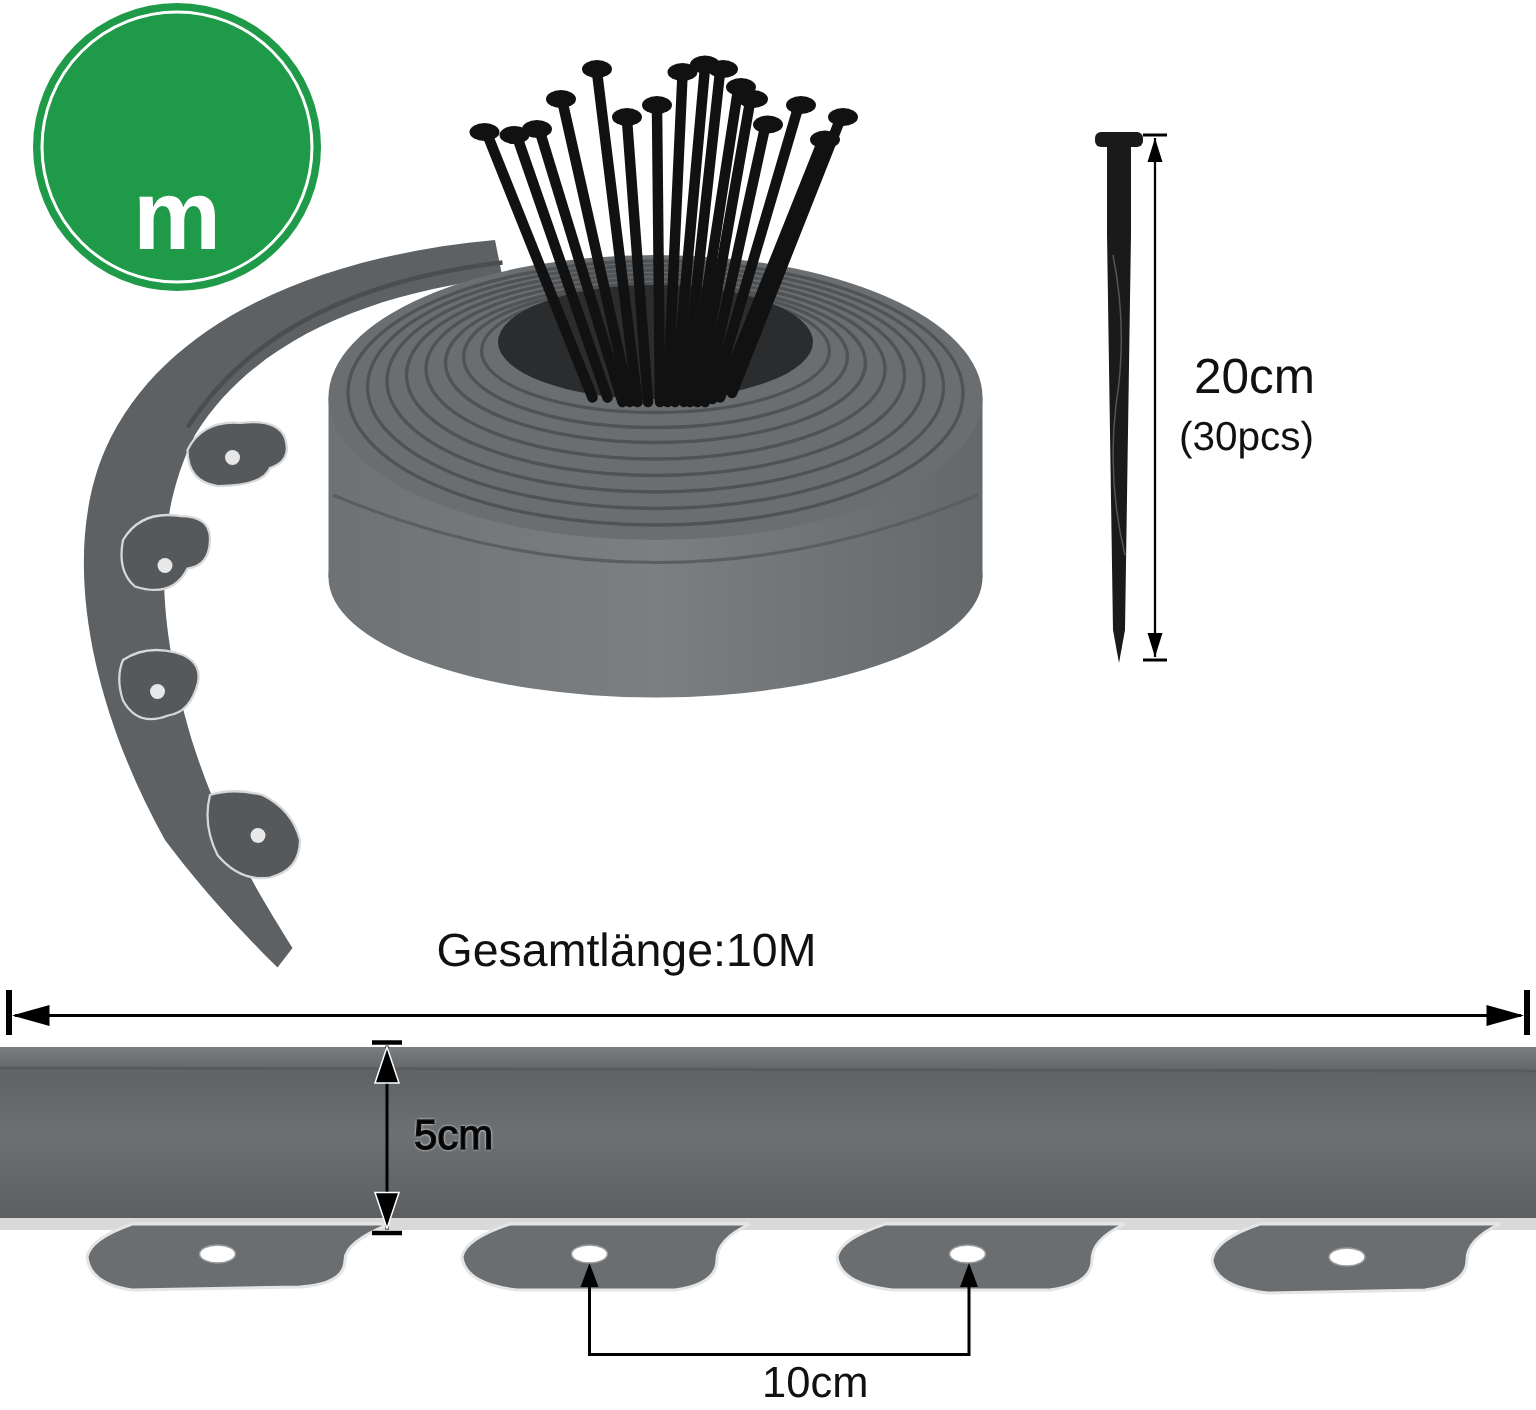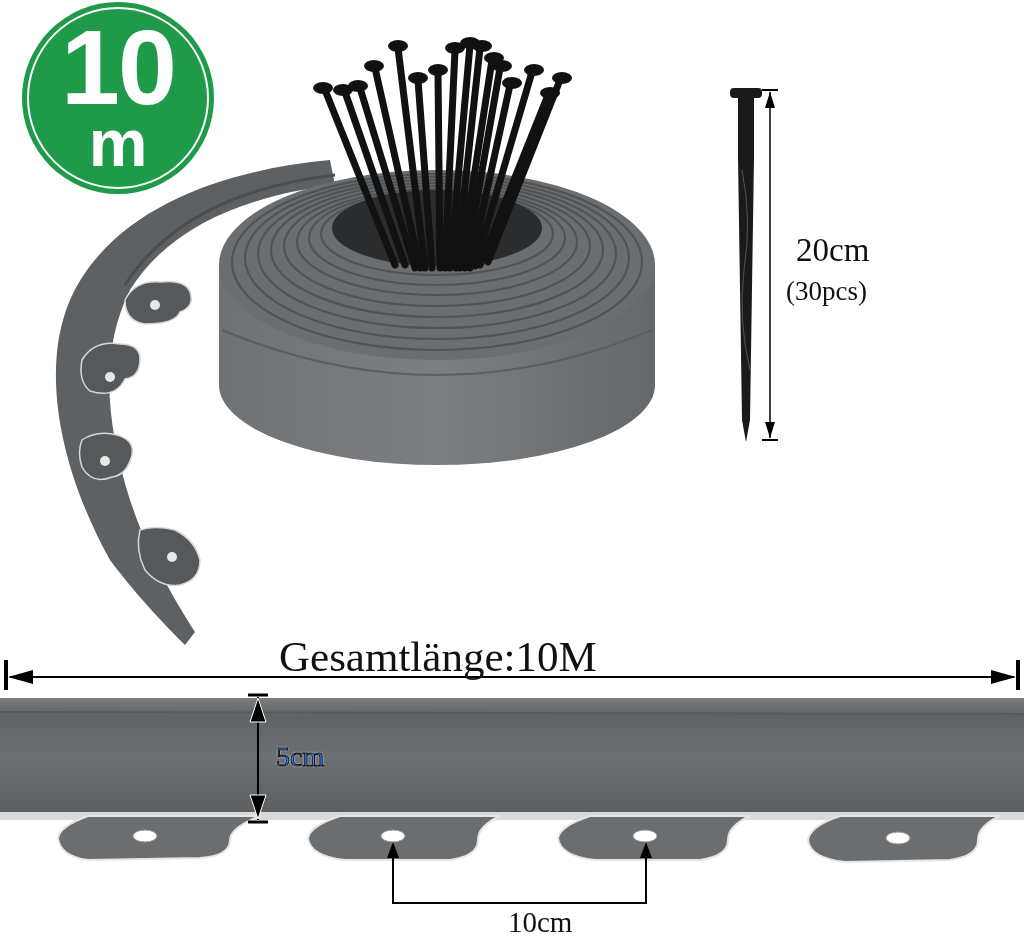--- a/index.html
+++ b/index.html
@@ -8,25 +8,25 @@
     .abs { position: absolute; }
     svg { position: absolute; left: 0; top: 0; }
     .badge { left: 22px; top: 2px; width: 192px; height: 192px; border-radius: 50%;
              background: #1f9a48; box-sizing: border-box; }
     .badge-ring { position: absolute; left: 5px; top: 5px; right: 5px; bottom: 5px;
                   border: 2px solid #ffffff; border-radius: 50%; }
     .badge-num { position: absolute; left: 0; width: 192px; top: 12px; text-align: center;
                  color: #fff; font-weight: bold; font-size: 106px; line-height: 106px; letter-spacing: -2px; }
     .badge-unit { position: absolute; left: 0; width: 192px; top: 108px; text-align: center;
                   color: #fff; font-weight: bold; font-size: 66px; line-height: 66px; }
-    .txt { color: #111; white-space: nowrap; font-family: Liberation Serif, serif; }
+    .txt { color: #111; white-space: nowrap; }
     .stake-len { left: 796px; top: 232px; font-size: 33px; }
     .stake-qty { left: 786px; top: 276px; font-size: 27px; }
-    .total-len { left: 279px; top: 616px; font-size: 43px; margin-top: 16px; }
-    .height-lbl { left: 276px; top: 741px; font-size: 28px; color: #3b82f6;
+    .total-len { left: 291px; top: 616px; font-size: 31px; }
+    .height-lbl { left: 276px; top: 741px; font-size: 28px; color: #000000;
                   -webkit-text-stroke: 1px #111; text-shadow: 0 0 2px #fff, 0 0 2px #fff; }
     .spacing-lbl { left: 484px; top: 906px; font-size: 29px; margin-left: 24px; }
   </style>
 </head>
 <body>
 
 <svg width="1024" height="940" viewBox="0 0 1024 940">
   <defs>
     <linearGradient id="stripGrad" x1="0" y1="0" x2="0" y2="1">
       <stop offset="0" stop-color="#7a7e81"></stop>
@@ -168,21 +168,20 @@
 
   <g stroke="#000" fill="#000">
     <polyline points="393,845 393,903 646,903 646,845" fill="none" stroke-width="2"></polyline>
     <polygon points="393,842 387,858 399,858" stroke="none"></polygon>
     <polygon points="646,842 640,858 652,858" stroke="none"></polygon>
   </g>
 </svg>
 
 <div class="abs badge">
   <div class="badge-ring"></div>
-  <div class="badge-num">10</div>
   <div class="badge-unit">m</div>
 </div>
 
 <div class="abs txt stake-len">20cm</div>
 <div class="abs txt stake-qty">(30pcs)</div>
 <div class="abs txt total-len">Gesamtlänge:10M</div>
 <div class="abs txt height-lbl">5cm</div>
 <div class="abs txt spacing-lbl">10cm</div>
 
 </body></html>

